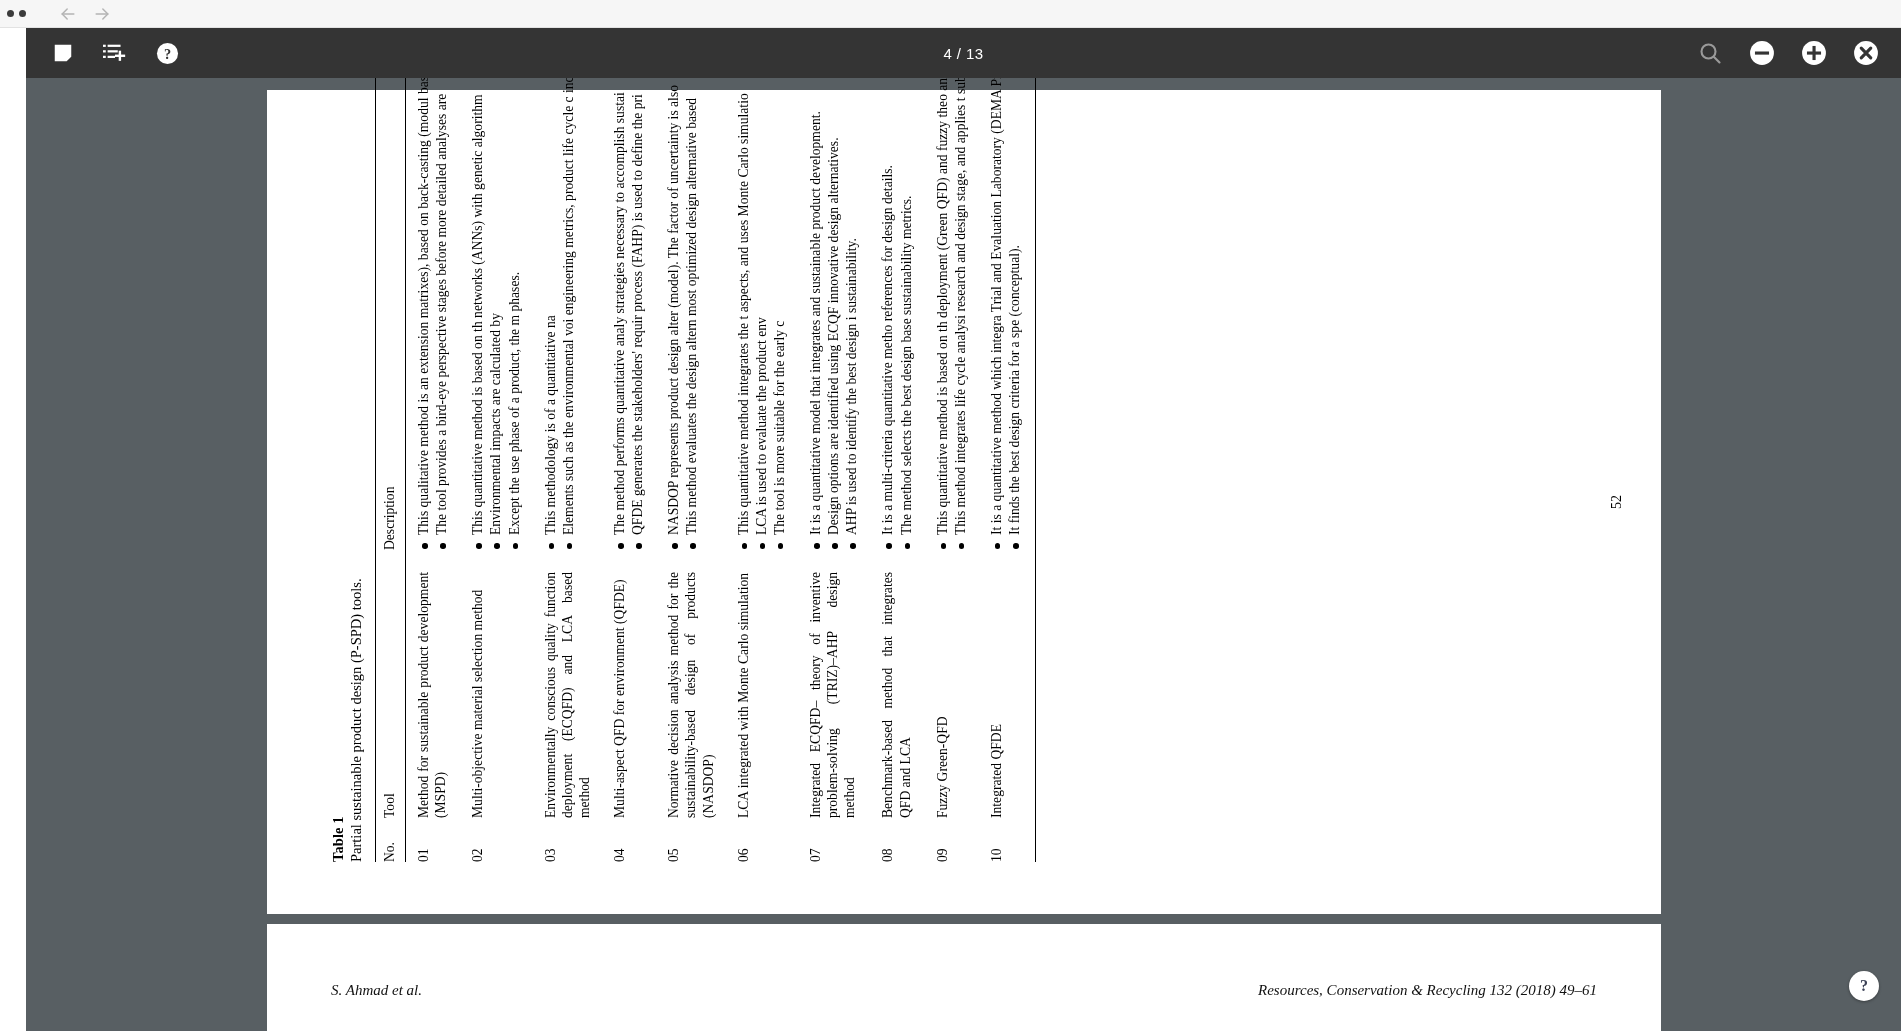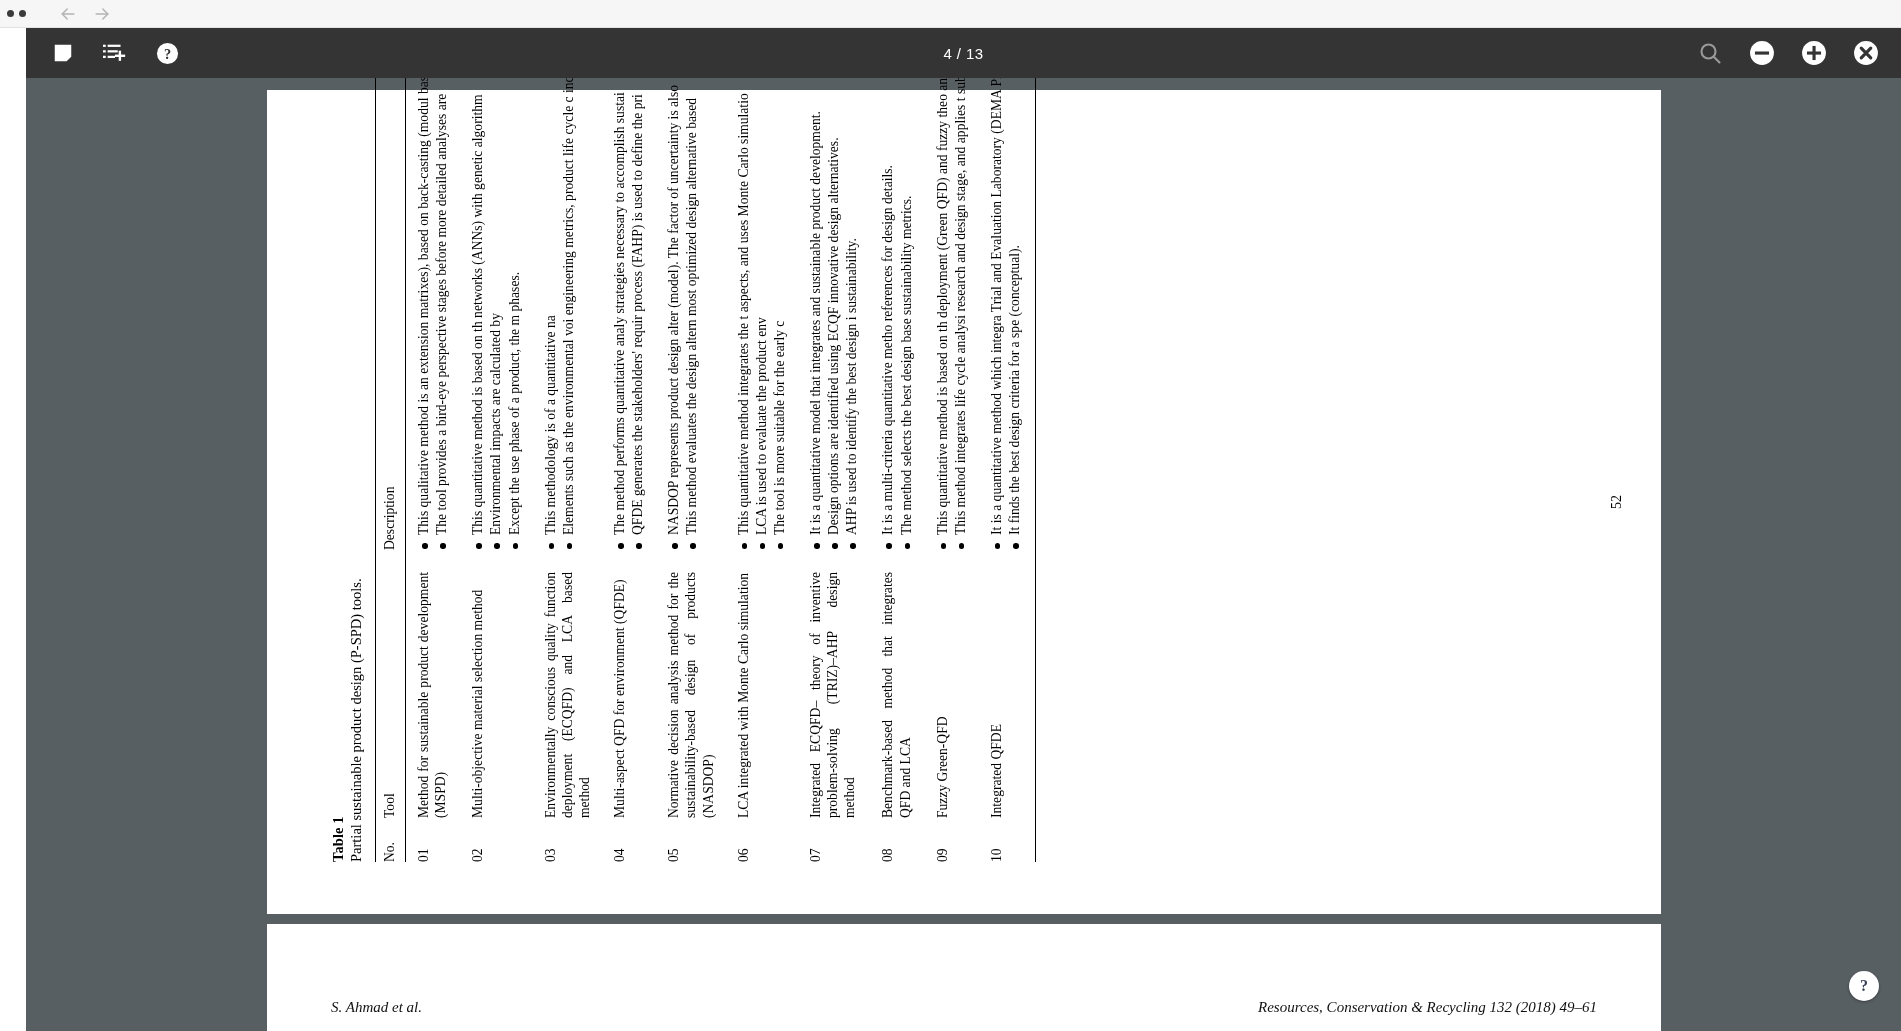--- a/index.html
+++ b/index.html
@@ -189,21 +189,20 @@
     position: absolute;
     left: 0; top: 58px;
     width: 100%;
     display: flex;
     justify-content: space-between;
     padding: 0 64px;
     font-family: "Liberation Serif", serif;
     font-style: italic;
     font-size: 15px;
     color: #111;
-    margin-top: 17px;
   }
 
   
   #help-fab {
     position: absolute;
     right: 22px; bottom: 30px;
     width: 30px; height: 30px;
     border-radius: 50%;
     background: #ffffff;
     display: flex; align-items: center; justify-content: center;

